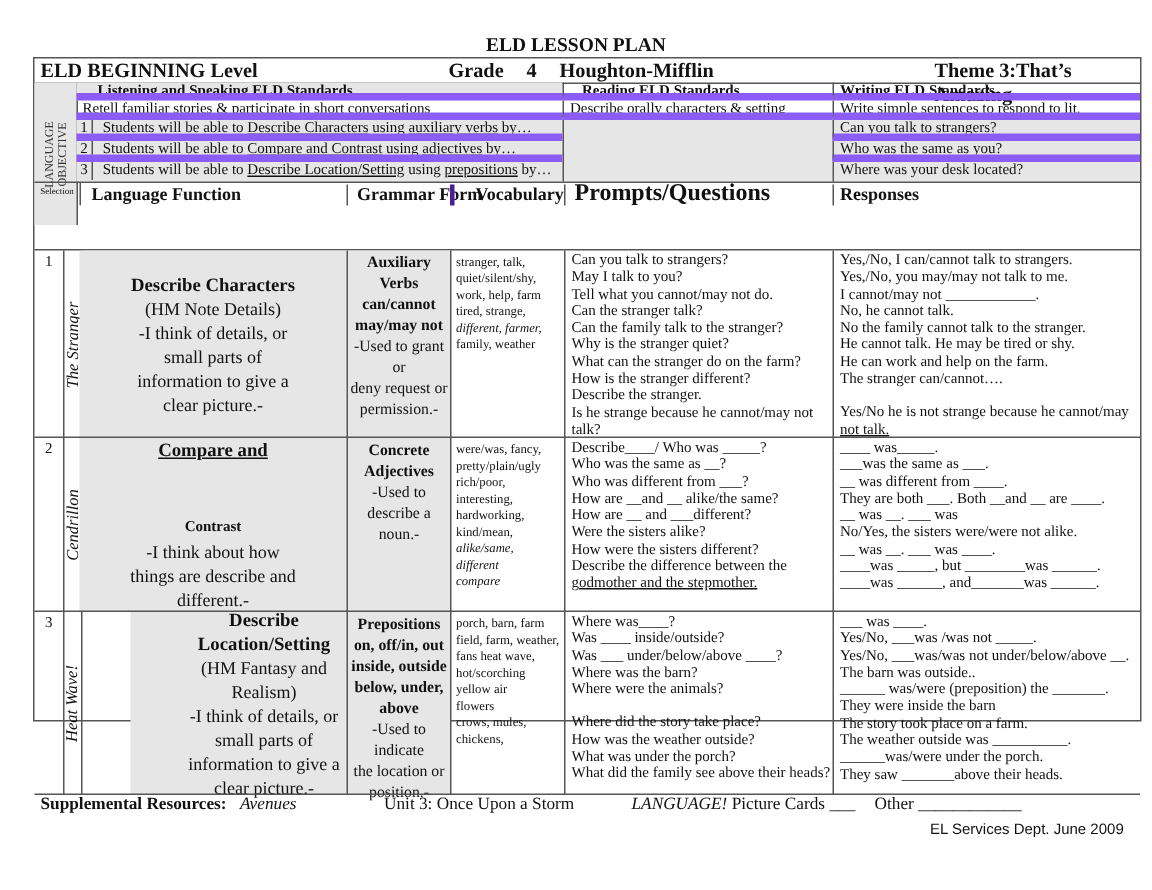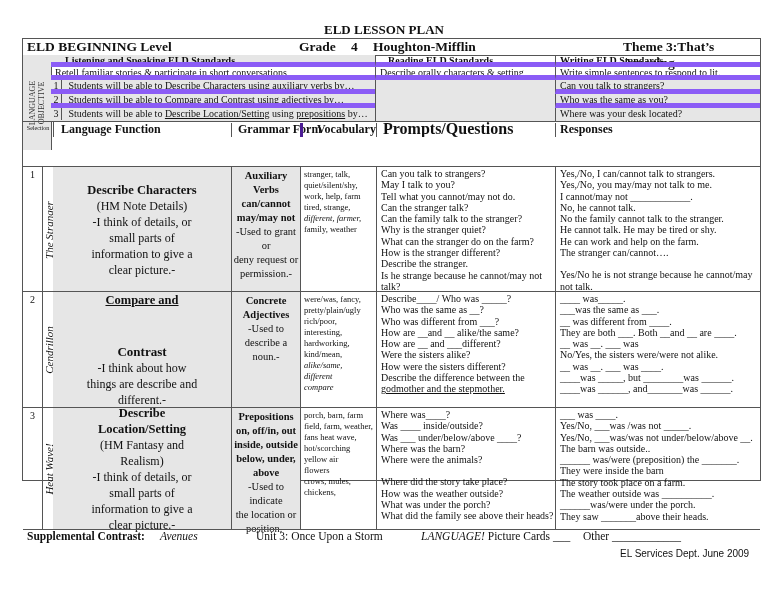--- a/index.html
+++ b/index.html
@@ -147,21 +147,21 @@
     </div>
   </div>
 
   <div class="abs bt" style="left:0;top:252px;width:737px;height:116px;">
     <div class="sel-num" style="top:2px;">2</div>
     <div class="sel-title bl br" style="top:0;height:116px;">
         <div>Cendrillon</div>
       </div>
     <div class="lf grey" style="top:0;height:116px;">
       <div class="b" style="font-size:12.5px;text-decoration:underline;">Compare and</div>
-      <div class="b" style="font-size:13px;margin-top:36px;">Contrast</div>
+      <div class="b" style="font-size:10px;margin-top:36px;">Contrast</div>
       <div>-I think about how</div>
       <div>things are describe and</div>
       <div>different.-</div>
     </div>
     <div class="gf grey bl" style="top:0;height:116px;">
       <div class="b">Concrete</div>
       <div class="b">Adjectives</div>
       <div>-Used to</div>
       <div>describe a</div>
       <div>noun.-</div>
@@ -197,21 +197,21 @@
         <div class="line">____was _____, but ________was ______.</div>
       <div class="line">____was ______, and_______was ______.</div>
     </div>
   </div>
 
   <div class="abs bt" style="left:0;top:368px;width:737px;height:122px;">
     <div class="sel-num" style="top:2px;">3</div>
     <div class="sel-title bl br" style="top:0;height:122px;">
         <div>Heat Wave!</div>
       </div>
-    <div class="lf grey" style="top:0;height:122px;">
+    <div class="lf grey" style="top:0;height:122px;margin-left:34px;">
       <div class="b" style="font-size:12.5px;">Describe</div>
       <div class="b" style="font-size:12.5px;">Location/Setting</div>
       <div>(HM Fantasy and</div>
       <div>Realism)</div>
       <div>-I think of details, or</div>
       <div>small parts of</div>
       <div>information to give a</div>
       <div>clear picture.-</div>
     </div>
     <div class="gf grey bl" style="top:0;height:122px;">
@@ -254,21 +254,21 @@
       <div class="line">______ was/were (preposition) the _______.</div>
         <div class="line">They were inside the barn</div>
       <div class="line">The story took place on a farm.</div>
         <div class="line">The weather outside was __________.</div>
       <div class="line">______was/were under the porch.</div>
         <div class="line">They saw _______above their heads.</div>
     </div>
   </div>
 
   <div class="abs bt" style="left:0;top:490px;width:737px;height:12px;font-size:11.5px;line-height:12px;">
-    <span class="abs b" style="left:4px;">Supplemental Contrast:</span>
+    <span class="abs b" style="left:4px;">Supplemental Resources:</span>
     <span class="abs i" style="left:137px;">Avenues</span>
     <span class="abs" style="left:233px;">Unit 3:  Once Upon a Storm</span>
     <span class="abs" style="left:398px;"><i>LANGUAGE!</i><span> Picture Cards ___</span></span>
     <span class="abs" style="left:560px;">Other ____________</span>
   </div>
 </div>
 
 <div class="credit">EL Services Dept. June 2009</div>
 
 </body></html>

